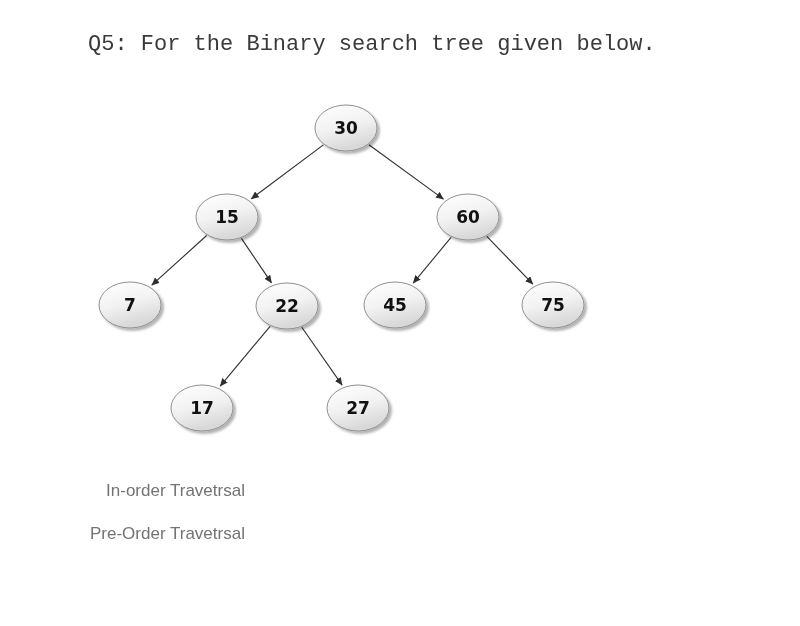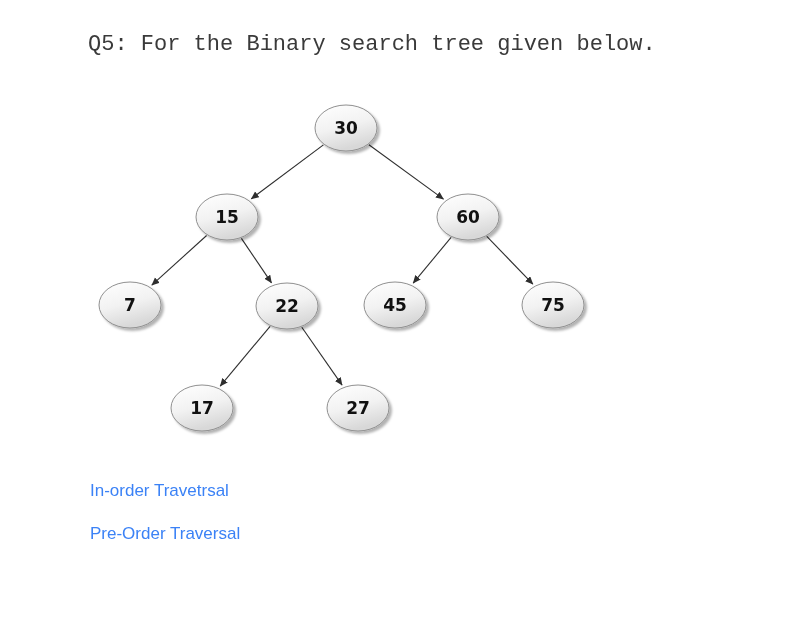--- a/index.html
+++ b/index.html
@@ -38,24 +38,25 @@
     fill: #111111;
   }
   .prompts {
     position: absolute;
     left: 90px;
     top: 480px;
   }
   .prompt-line {
     font-family: "Liberation Sans", sans-serif;
     font-size: 17px;
-    color: #3b82f6;
+    color: #737373;
     height: 43px;
     line-height: 22px;
     white-space: nowrap;
+    text-align: right;
   }
 </style>
 </head>
 <body>
 
 <div class="page">
 
   <div class="title">Q5: For the Binary search tree given below.</div>
 
   <svg id="tree-svg" class="tree-svg" width="800" height="470" xmlns="http://www.w3.org/2000/svg">
@@ -117,16 +118,16 @@
         </g>
         <g>
           <ellipse cx="358" cy="408" rx="31" ry="23" fill="url(#nodeGrad)" stroke="#8f8f8f" stroke-width="1" filter="url(#nodeShadow)"></ellipse>
           <text x="358" y="408" text-anchor="middle" dominant-baseline="central" class="tree-node-label">27</text>
         </g>
       </g>
   </svg>
 
   <div class="prompts">
     <div class="prompt-line">In-order Travetrsal</div>
-    <div class="prompt-line">Pre-Order Traversal</div>
+    <div class="prompt-line">Pre-Order Travetrsal</div>
   </div>
 
 </div>
 
 </body></html>

